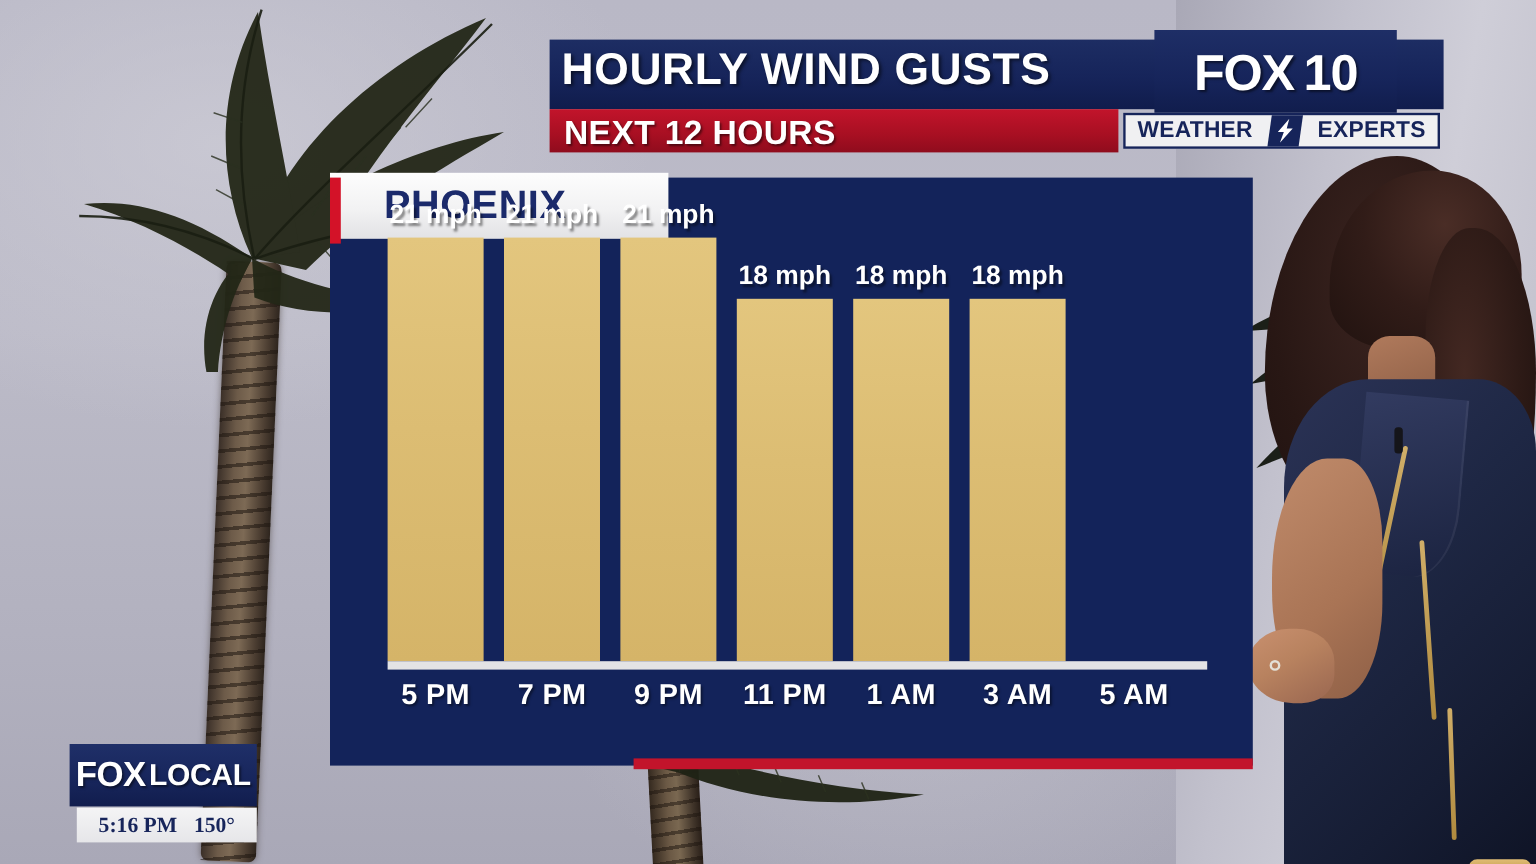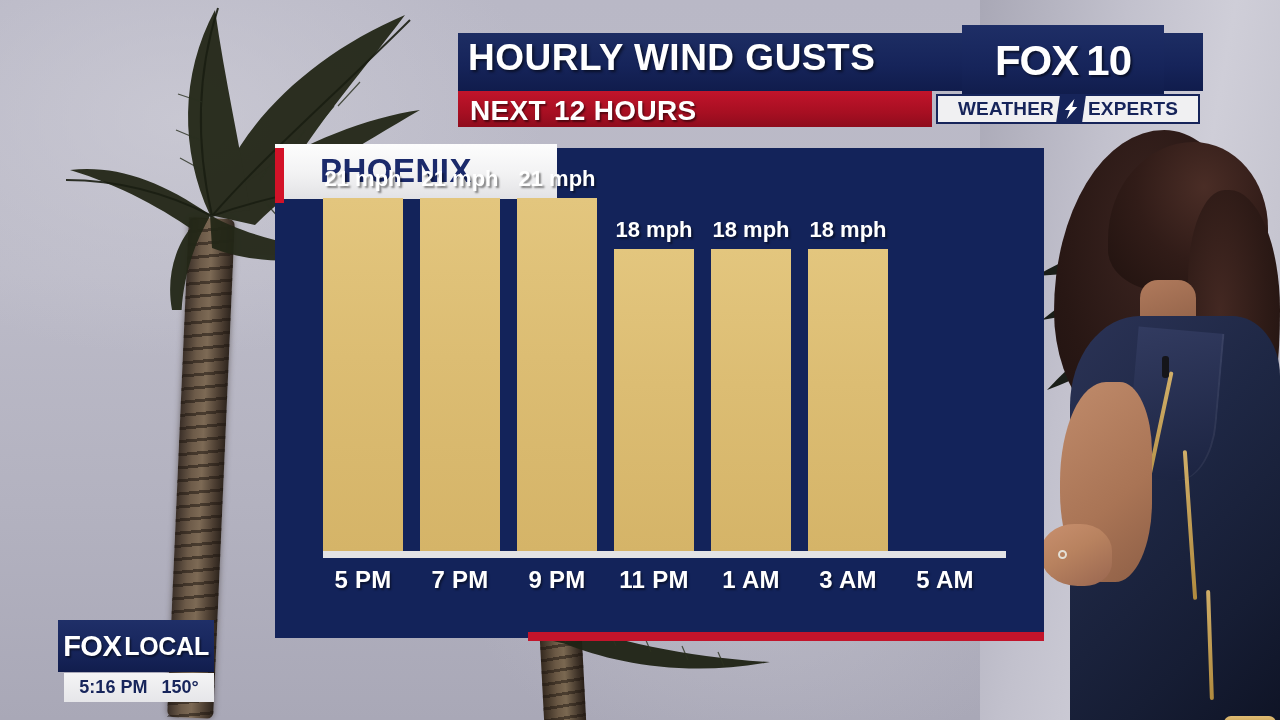--- a/index.html
+++ b/index.html
@@ -181,21 +181,21 @@
     text-shadow:2px 2px 2px rgba(0,0,0,.5);
     display:flex; align-items:baseline;
   }
   .fox-box .fox-txt .ten { margin-left:8px; }
 
   .we-bar {
     position:absolute; left:936px; top:94px; width:264px; height:30px;
     background:#f0f0f2;
     border:2px solid #16245a;
     z-index:26;
-    display:flex; align-items:center; justify-content:center; gap:2px;
+    display:flex; align-items:center; justify-content:center; gap:12px;
   }
   .we-bar .w-txt {
     font-size:19px; font-weight:bold; color:#16245a; letter-spacing:.2px;
   }
   .bolt-blk {
     width:26px; height:26px; background:#16245a;
     display:flex; align-items:center; justify-content:center;
     margin:0 2px; transform:skewX(-8deg);
   }
   .bolt-blk svg { display:block; }
@@ -276,21 +276,21 @@
   .bug-logo .b-local {
     font-size:25px; font-weight:bold; color:#fff; letter-spacing:-.3px;
     text-shadow:1.5px 1.5px 2px rgba(0,0,0,.5);
   }
   .bug-info {
     position:absolute; left:6px; top:53px; width:150px; height:29px;
     background:linear-gradient(180deg,#f4f4f5 0%, #e6e6e9 100%);
     display:flex; align-items:center; justify-content:center; gap:14px;
   }
   .bug-info span {
-    font-size:18px; font-weight:bold; color:#17255b;
+    font-size:18px; font-weight:bold; color:#17255b;font-family:Liberation Serif, serif;
   }
 </style>
 </head>
 <body>
 
 <div id="scene">
   <div class="sky"></div>
   <div class="sky-haze"></div>
   <div class="studio-wall"></div>
 

